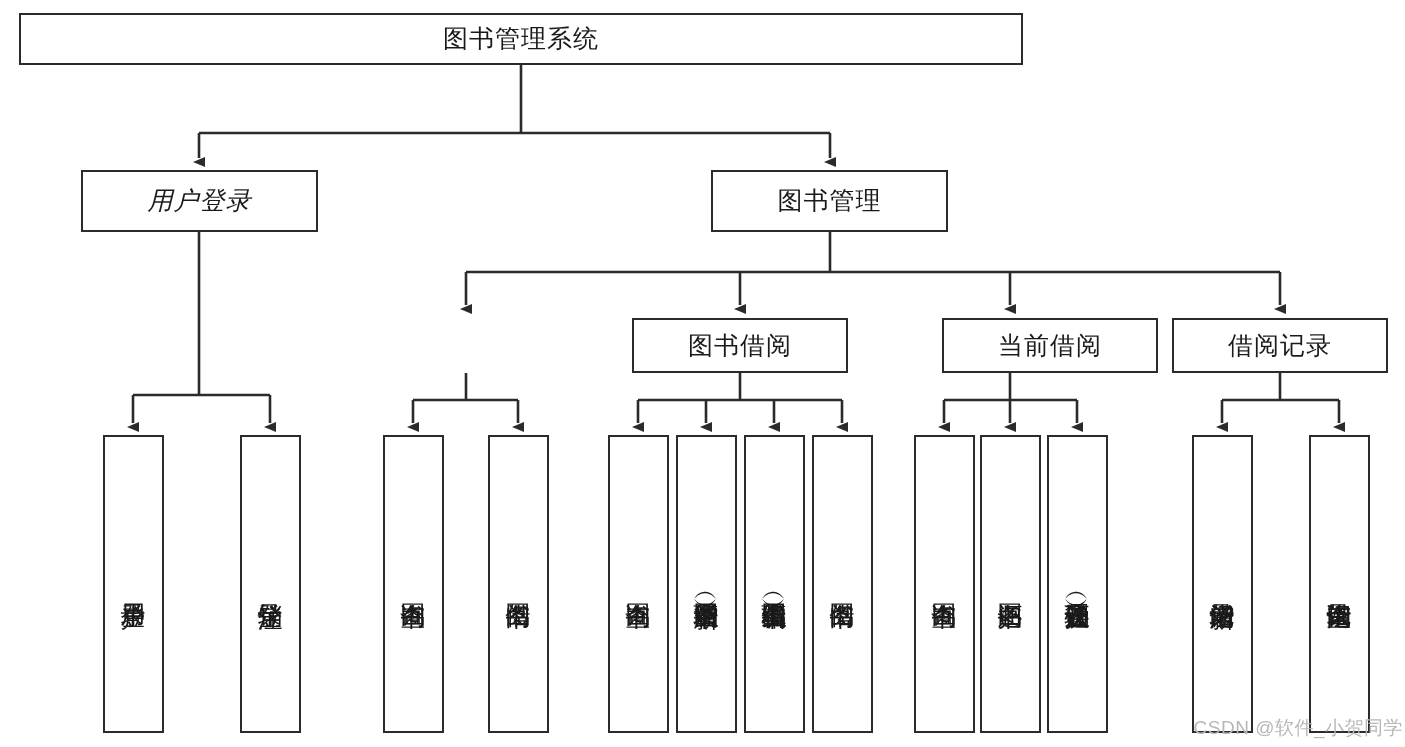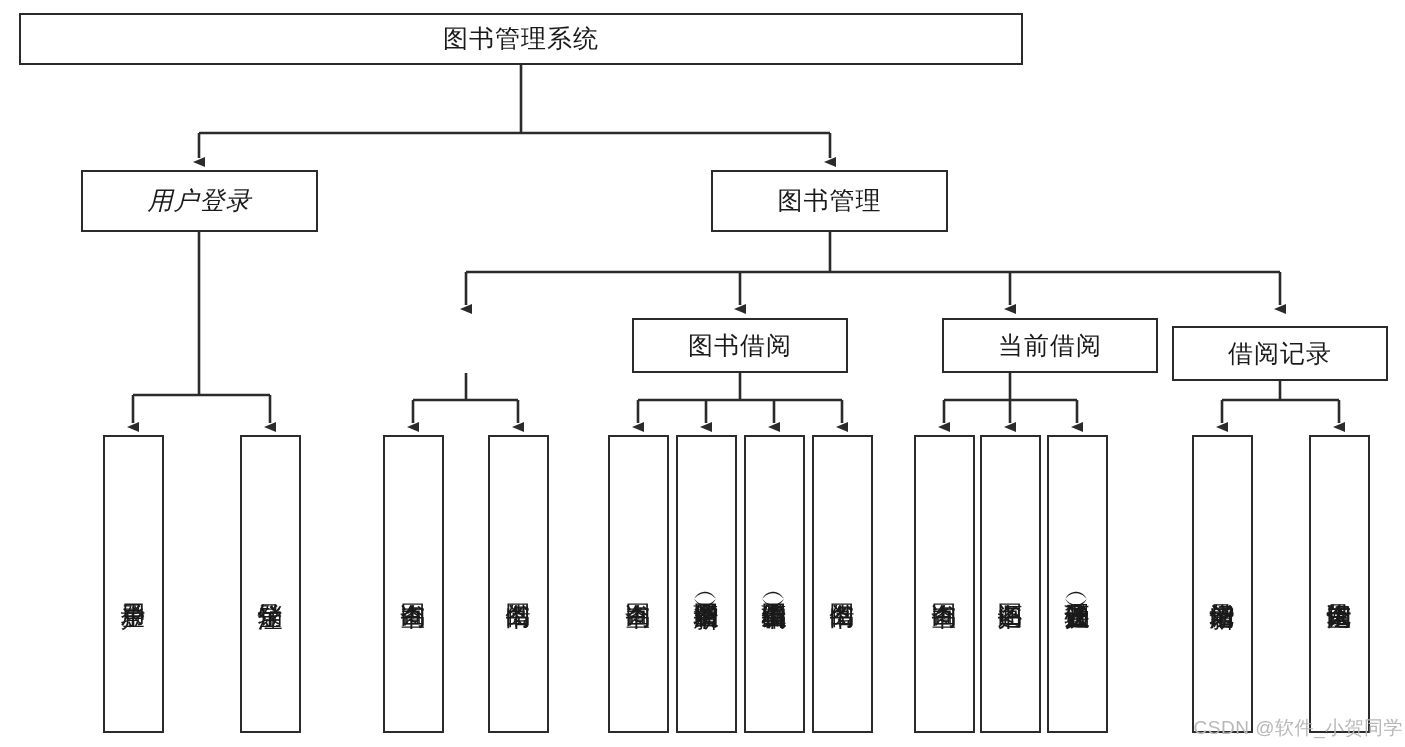--- a/index.html
+++ b/index.html
@@ -140,21 +140,21 @@
   <div class="node h" style="left:711px; top:170px; width:237px; height:62px;font-family:Liberation Serif, serif;">
     <span>图书管理</span>
   </div>
 
   <div class="node h" style="left:632px; top:318px; width:216px; height:55px;">
     <span>图书借阅</span>
   </div>
   <div class="node h" style="left:942px; top:318px; width:216px; height:55px;">
     <span>当前借阅</span>
   </div>
-  <div class="node h" style="left:1172px; top:318px; width:216px; height:55px;margin-top:8px;">
+  <div class="node h" style="left:1172px; top:318px; width:216px; height:55px;">
     <span>借阅记录</span>
   </div>
 
   <div class="node leaf" style="left:103px; top:435px; width:61px; height:298px;">
     <span class="leafwrap">
       <span class="vtext">用户登录</span>
     </span>
   </div>
   <div class="node leaf" style="left:240px; top:435px; width:61px; height:298px;">
     <span class="leafwrap">

